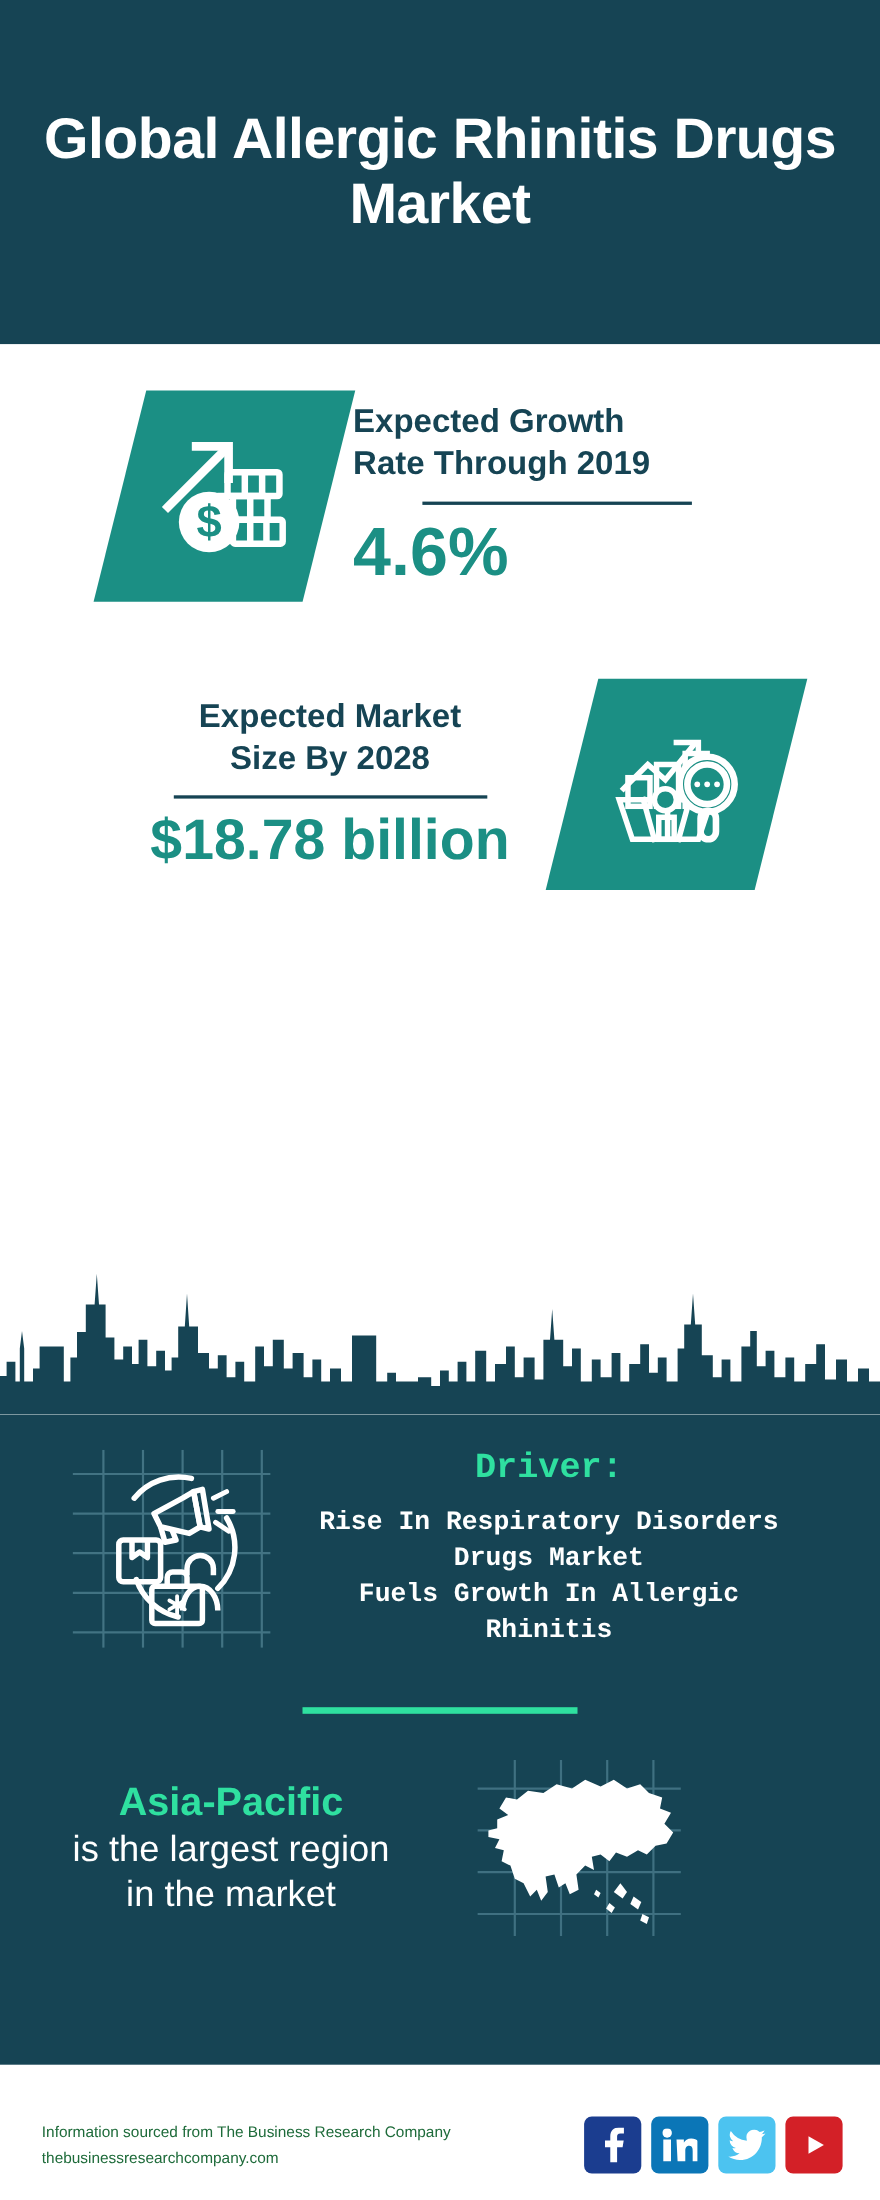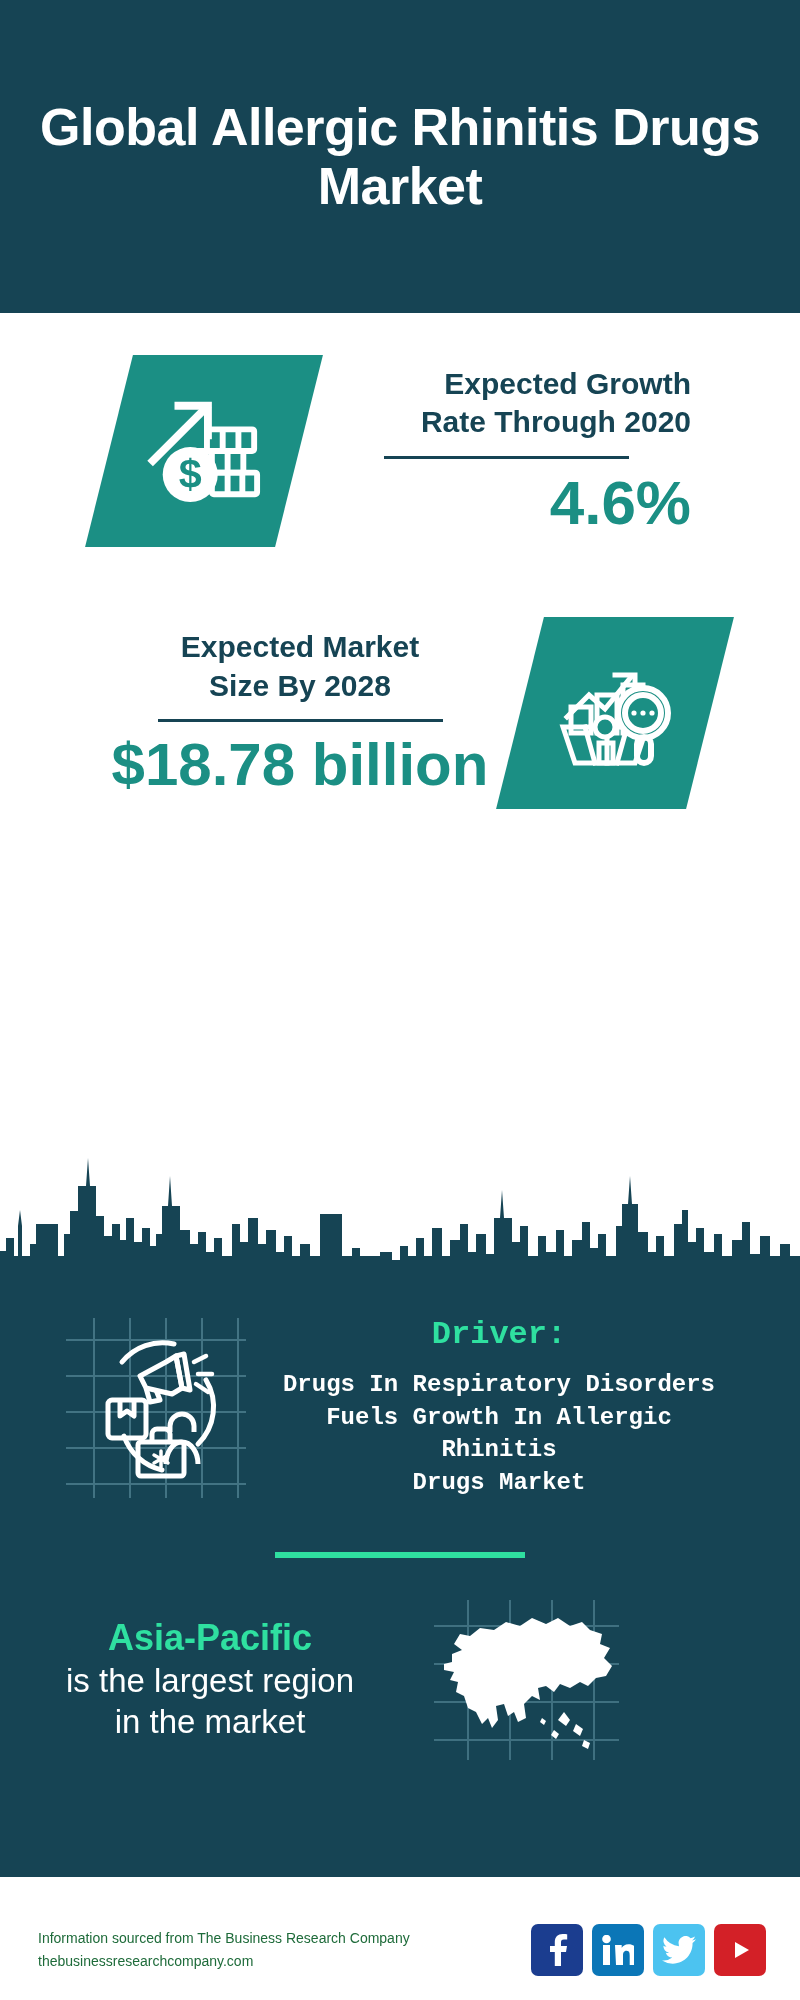--- a/index.html
+++ b/index.html
@@ -47,21 +47,21 @@
   .para-badge {
     width:190px; height:192px;
     background:#1b8f84;
     transform:skewX(-14deg);
     display:flex; align-items:center; justify-content:center;
     flex:0 0 auto;
   }
   .para-badge .icon-inner { transform:skewX(14deg); }
 
   .stat-text { flex:0 0 auto; }
-  .stat-text.right { margin-left:22px; text-align:right; width:370px;}
+  .stat-text.right { margin-left:22px; text-align:left; width:370px;}
   .stat-text.left  { margin-right:10px; text-align:center; width:420px;}
 
   .stat-label {
     color:#164454;
     font-size:30px;
     font-weight:bold;
     line-height:1.28;
   }
   .stat-rule {
     height:3px;
@@ -70,21 +70,21 @@
     width:245px;
   }
   .stat-rule.wide { width:285px; }
   .stat-value {
     color:#1b8f84;
     font-size:62px;
     font-weight:bold;
     line-height:1.1;
     white-space:nowrap;
   }
-  .stat-value.big { font-size:60px; }
+  .stat-value.big { font-size:52px; }
 
   
   .skyline-wrap {
     position:absolute;
     left:0; right:0;
     bottom:0;
     height:180px;
     line-height:0;
   }
   .skyline-wrap svg { display:block; width:800px; height:180px; }
@@ -198,21 +198,21 @@
             <line x1="84" y1="84" x2="84" y2="106"></line>
             <line x1="99" y1="84" x2="99" y2="106"></line>
           </g>
           <circle cx="46" cy="86" r="28" fill="#ffffff"></circle>
           <text x="46" y="100" font-family="Liberation Sans, sans-serif" font-size="42" font-weight="bold" fill="#1b8f84" text-anchor="middle">$</text>
         </svg>
       </div>
     </div>
     <div class="stat-text right">
       <div class="stat-label">Expected Growth</div>
-      <div class="stat-label">Rate Through 2020</div>
+      <div class="stat-label">Rate Through 2019</div>
       <div class="stat-rule"></div>
       <div class="stat-value">4.6%</div>
     </div>
   </div>
 
   <div class="stat-row stat-row-2">
     <div class="stat-text left">
       <div class="stat-label">Expected Market</div>
       <div class="stat-label">Size By 2028</div>
       <div class="stat-rule wide"></div>
@@ -322,23 +322,23 @@
         </g>
         <g stroke="#ffffff" stroke-width="3.5" stroke-linecap="round">
           <line x1="95" y1="133" x2="95" y2="149"></line>
           <line x1="88" y1="137" x2="102" y2="145"></line>
           <line x1="102" y1="137" x2="88" y2="145"></line>
         </g>
       </svg>
     </div>
     <div class="driver-text">
       <div class="driver-heading">Driver:</div>
-      <div class="driver-body">Drugs In Respiratory Disorders</div>
+      <div class="driver-body">Rise In Respiratory Disorders</div>
+      <div class="driver-body">Drugs Market</div>
       <div class="driver-body">Fuels Growth In Allergic Rhinitis</div>
-      <div class="driver-body">Drugs Market</div>
     </div>
   </div>
 
   <div class="mint-divider"></div>
 
   <div class="region-block">
     <div class="region-text">
       <div class="region-name">Asia-Pacific</div>
       <div class="region-sub">is the largest region</div>
       <div class="region-sub">in the market</div>

